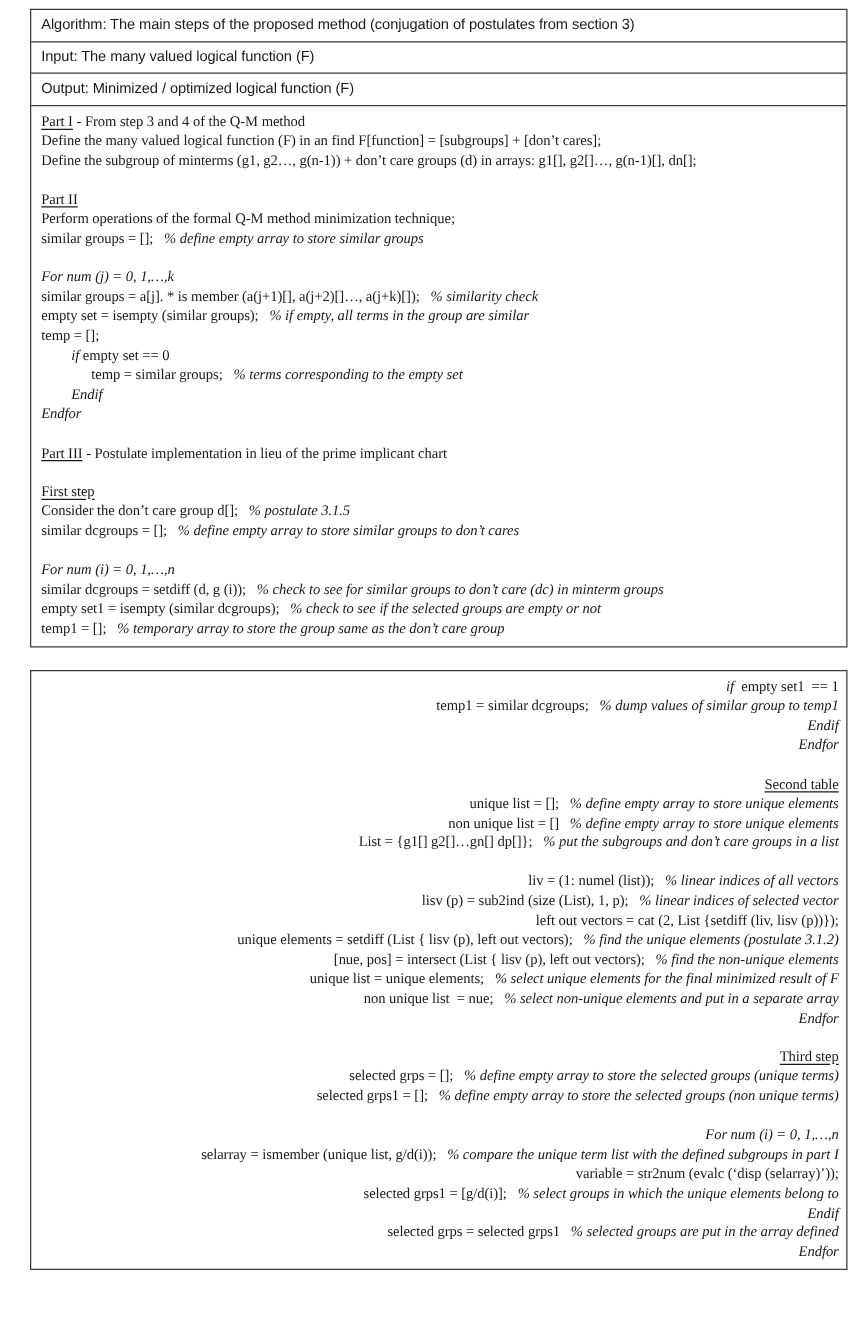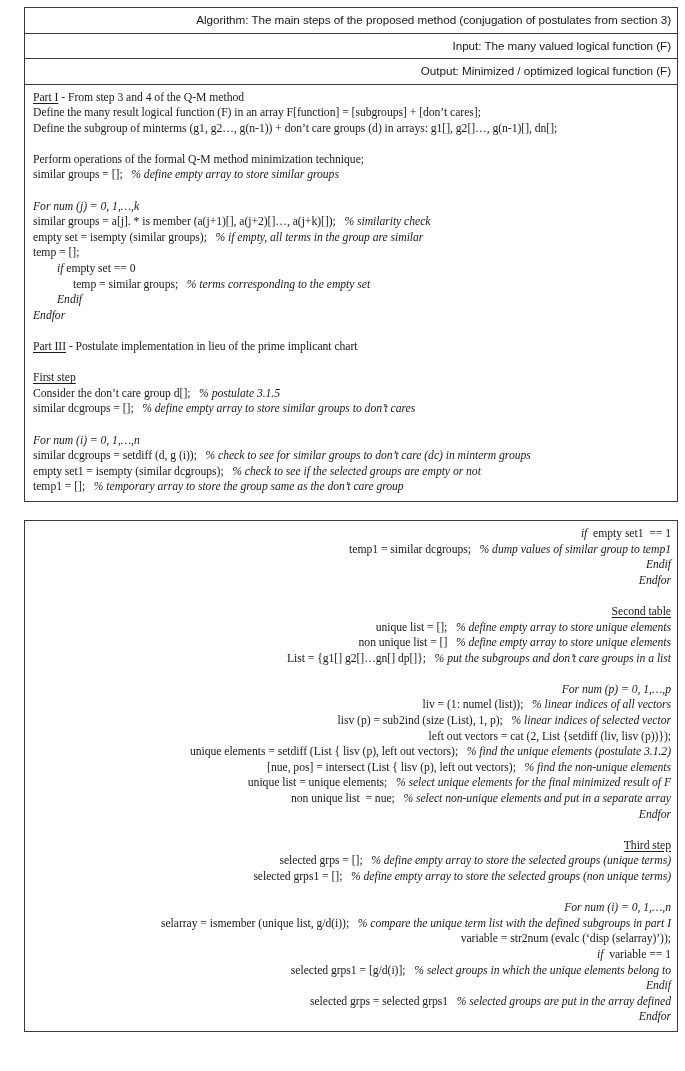--- a/index.html
+++ b/index.html
@@ -43,21 +43,21 @@
     padding: 5px 6px 6px 8px;
   }
 
   
   .line {
     font-size: 11.7px;
     line-height: 15.6px;
     white-space: pre;
     letter-spacing: -0.05px;
   }
-  .line.hdr { line-height: 16.5px; text-align: right; }
+  .line.hdr { line-height: 16.5px; }
   .line.it { font-style: italic; }
   .line.blank { height: 15.6px; }
 
   .u { text-decoration: underline; text-underline-offset: 1.5px; }
   .cmt { font-style: italic; }
   .kw { font-style: italic; }
 
   
   .ind1 { padding-left: 24px; }
   .ind2 { padding-left: 40px; }
@@ -72,23 +72,24 @@
       <div class="line hdr">Algorithm: The main steps of the proposed method (conjugation of postulates from section 3)</div>
     </div>
     <div class="row">
       <div class="line hdr">Input: The many valued logical function (F)</div>
     </div>
     <div class="row">
       <div class="line hdr">Output: Minimized / optimized logical function (F)</div>
     </div>
     <div class="row body-row" id="box-one-body">
         <div class="line" id="part-1-title"><span class="u">Part I</span><span> - From step 3 and 4 of the Q-M method</span></div>
-        <div class="line" id="part1-l1"><span>Define the many result logical function (F) in an array F[function] = [subgroups] + [don’t cares];</span></div>
+        <div class="line" id="part1-l1"><span>Define the many valued logical function (F) in an find F[function] = [subgroups] + [don’t cares];</span></div>
         <div class="line" id="part1-l2"><span>Define the subgroup of minterms (g1, g2…, g(n-1)) + don’t care groups (d) in arrays: g1[], g2[]…, g(n-1)[], dn[];</span></div>
         <div class="line blank" id="blank-1"></div>
+        <div class="line" id="part-2-title"><span class="u">Part II</span></div>
         <div class="line" id="part2-l1"><span>Perform operations of the formal Q-M method minimization technique;</span></div>
         <div class="line" id="part2-l3"><span>similar groups = [];</span><span>   </span><span class="cmt">% define empty array to store similar groups</span></div>
         <div class="line blank" id="blank-2"></div>
         <div class="line it" id="for-j"><span>For num (j) = 0, 1,…,k</span></div>
         <div class="line" id="part2-l4"><span>similar groups = a[j]. * is member (a(j+1)[], a(j+2)[]…, a(j+k)[]);</span><span>   </span><span class="cmt">% similarity check</span></div>
         <div class="line" id="part2-l5"><span>empty set = isempty (similar groups);</span><span>   </span><span class="cmt">% if empty, all terms in the group are similar</span></div>
         <div class="line" id="part2-l6"><span>temp = [];</span></div>
         <div class="line ind1" id="if-emptyset"><span class="kw">if</span><span> empty set == 0</span></div>
         <div class="line ind2" id="temp-assign"><span>temp = similar groups;</span><span>   </span><span class="cmt">% terms corresponding to the empty set</span></div>
         <div class="line ind1 it" id="endif-1"><span>Endif</span></div>
@@ -112,38 +113,36 @@
         <div class="line ind1" id="if-emptyset1"><span class="kw">if</span><span>  empty set1  == 1</span></div>
         <div class="line ind2" id="temp1-assign"><span>temp1 = similar dcgroups;</span><span>   </span><span class="cmt">% dump values of similar group to temp1</span></div>
         <div class="line ind1 it" id="endif-2"><span>Endif</span></div>
         <div class="line it" id="endfor-2"><span>Endfor</span></div>
         <div class="line blank" id="blank-6"></div>
         <div class="line" id="second-step-title"><span class="u it">Second table</span></div>
         <div class="line" id="ss-l1"><span>unique list = [];</span><span>   </span><span class="cmt">% define empty array to store unique elements</span></div>
         <div class="line" id="ss-l2"><span>non unique list = []</span><span>   </span><span class="cmt">% define empty array to store unique elements</span></div>
         <div class="line" id="ss-l3"><span>List = {g1[] g2[]…gn[] dp[]};</span><span>   </span><span class="cmt">% put the subgroups and don’t care groups in a list</span></div>
         <div class="line blank" id="blank-7"></div>
-        <div class="line it" id="for-p"><span>For num (p) = 0, 1,…,p</span></div>
         <div class="line" id="ss-l4"><span>liv = (1: numel (list));</span><span>   </span><span class="cmt">% linear indices of all vectors</span></div>
         <div class="line" id="ss-l5"><span>lisv (p) = sub2ind (size (List), 1, p);</span><span>   </span><span class="cmt">% linear indices of selected vector</span></div>
         <div class="line" id="ss-l6"><span>left out vectors = cat (2, List {setdiff (liv, lisv (p))});</span></div>
         <div class="line" id="ss-l7"><span>unique elements = setdiff (List { lisv (p), left out vectors);</span><span>   </span><span class="cmt">% find the unique elements (postulate 3.1.2)</span></div>
         <div class="line" id="ss-l8"><span>[nue, pos] = intersect (List { lisv (p), left out vectors);</span><span>   </span><span class="cmt">% find the non-unique elements</span></div>
         <div class="line" id="ss-l9"><span>unique list = unique elements;</span><span>   </span><span class="cmt">% select unique elements for the final minimized result of F</span></div>
         <div class="line" id="ss-l10"><span>non unique list  = nue;</span><span>   </span><span class="cmt">% select non-unique elements and put in a separate array</span></div>
         <div class="line it" id="endfor-3"><span>Endfor</span></div>
         <div class="line blank" id="blank-8"></div>
         <div class="line" id="third-step-title"><span class="u it">Third step</span></div>
         <div class="line" id="ts-l1"><span>selected grps = [];</span><span>   </span><span class="cmt">% define empty array to store the selected groups (unique terms)</span></div>
         <div class="line" id="ts-l2"><span>selected grps1 = [];</span><span>   </span><span class="cmt">% define empty array to store the selected groups (non unique terms)</span></div>
         <div class="line blank" id="blank-9"></div>
         <div class="line it" id="for-i-2"><span>For num (i) = 0, 1,…,n</span></div>
         <div class="line" id="ts-l3"><span>selarray = ismember (unique list, g/d(i));</span><span>   </span><span class="cmt">% compare the unique term list with the defined subgroups in part I</span></div>
         <div class="line" id="ts-l4"><span>variable = str2num (evalc (‘disp (selarray)’));</span></div>
-        <div class="line ind1" id="if-variable"><span class="kw">if</span><span>  variable == 1</span></div>
         <div class="line ind2" id="ts-l5"><span>selected grps1 = [g/d(i)];</span><span>   </span><span class="cmt">% select groups in which the unique elements belong to</span></div>
         <div class="line ind1 it" id="endif-3"><span>Endif</span></div>
         <div class="line" id="ts-l6"><span>selected grps = selected grps1</span><span>   </span><span class="cmt">% selected groups are put in the array defined</span></div>
         <div class="line it" id="endfor-4"><span>Endfor</span></div>
       </div>
   </div>
 
 </div>
 
 </body></html>

